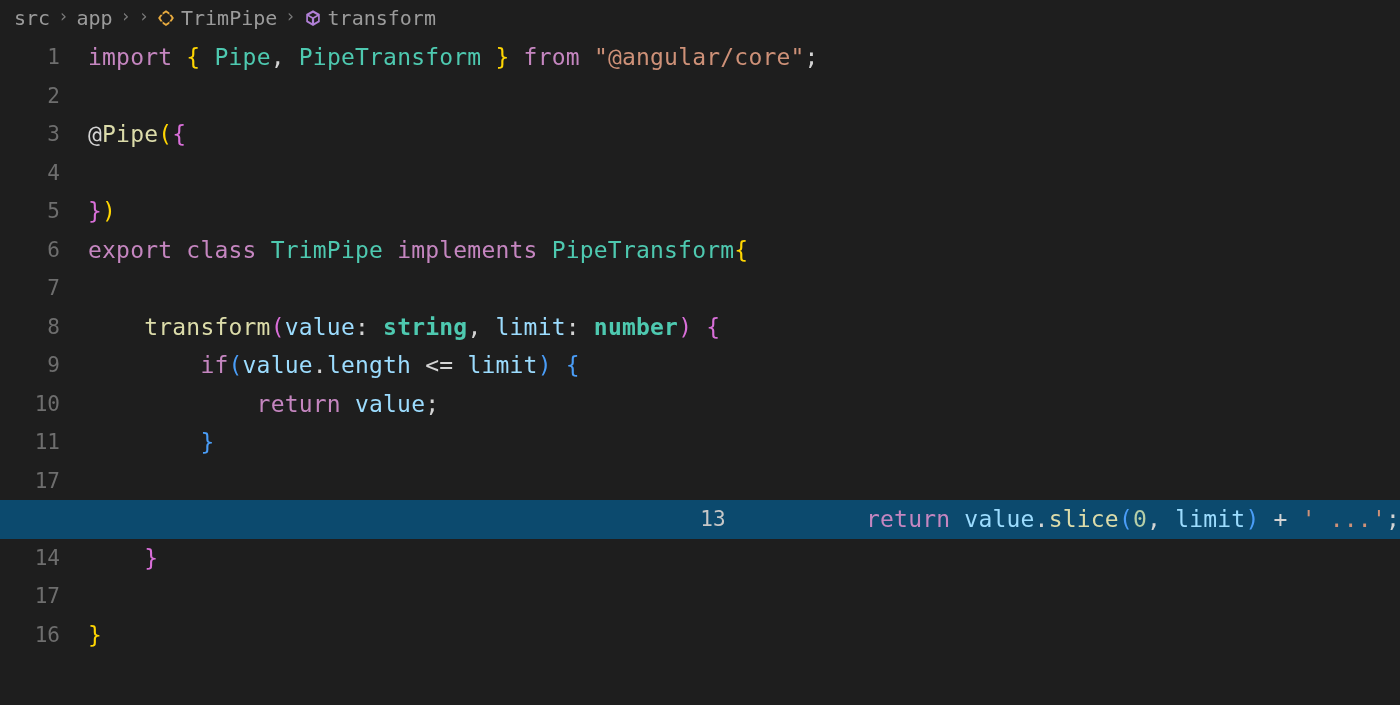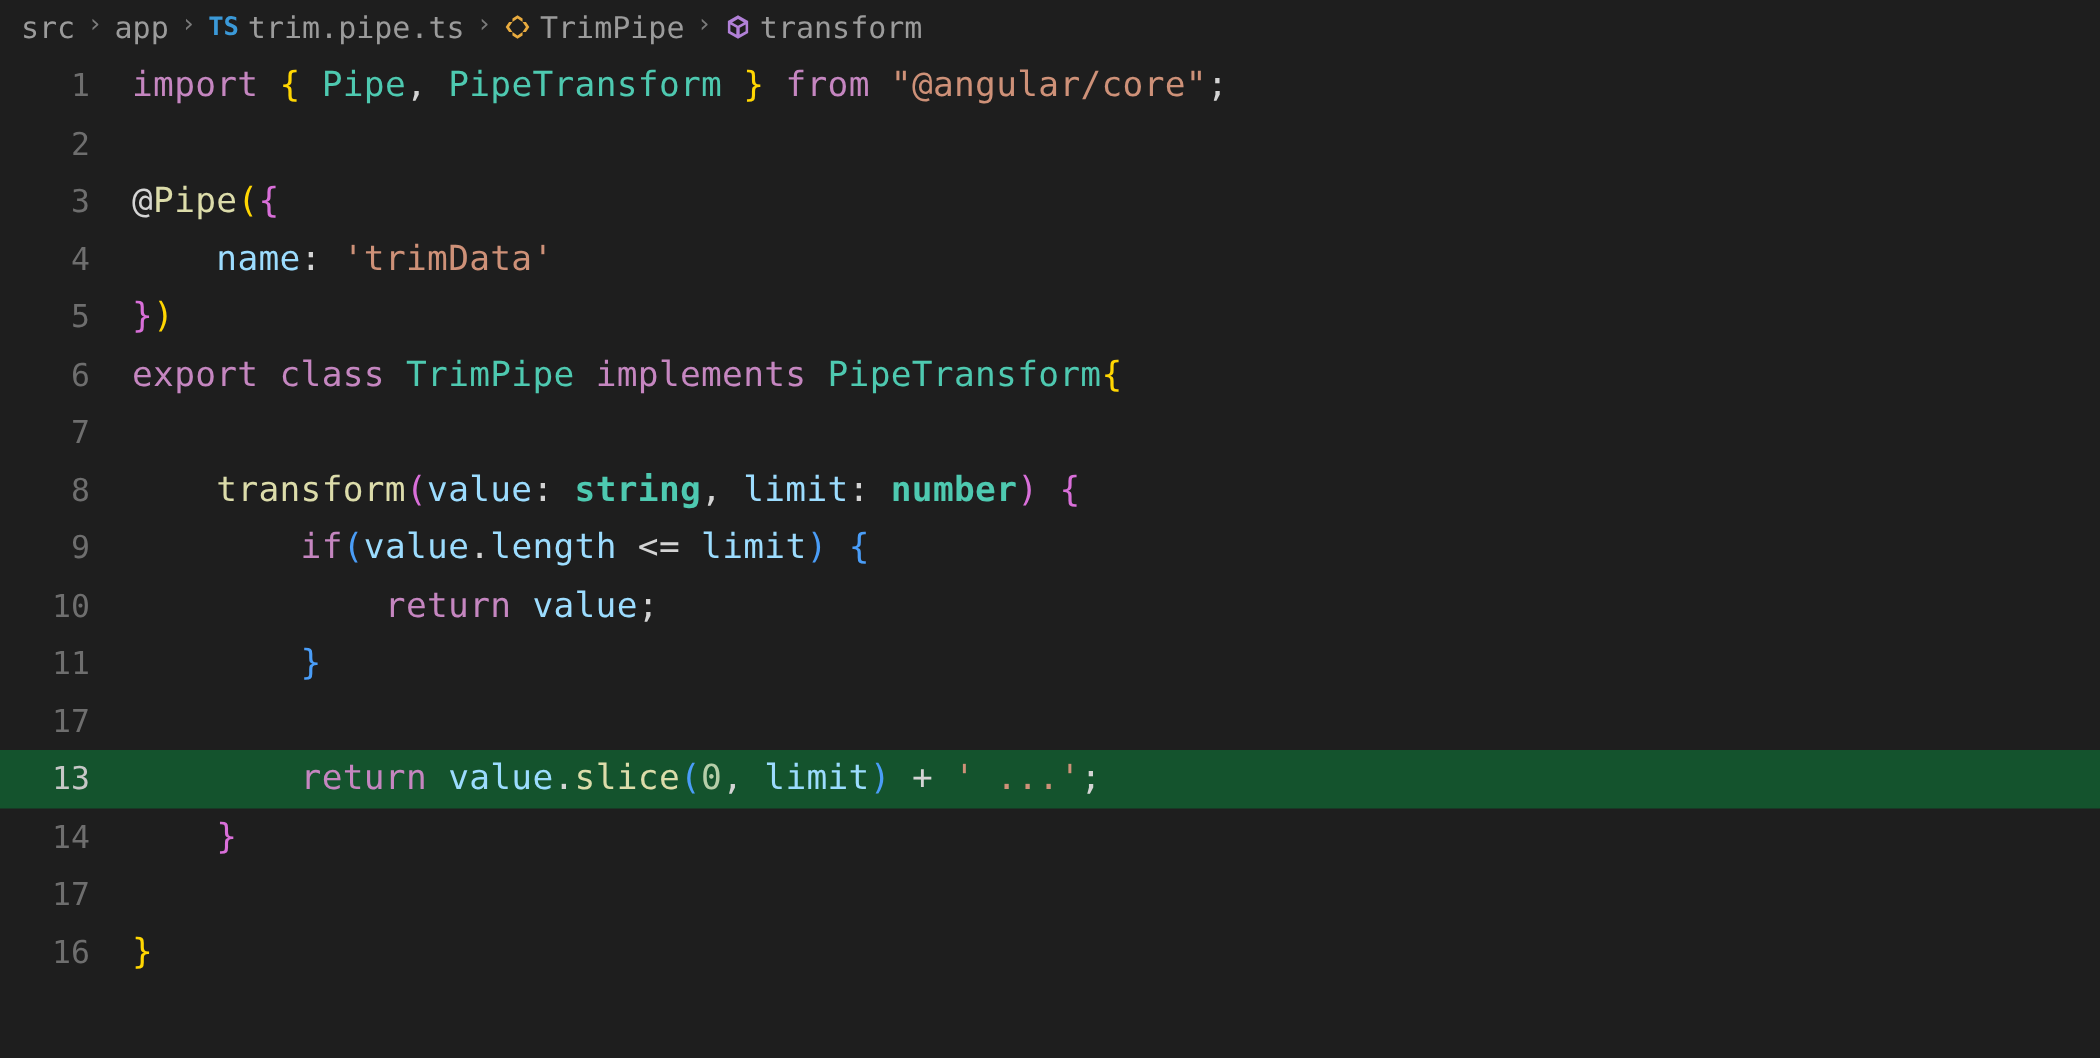--- a/index.html
+++ b/index.html
@@ -40,21 +40,22 @@
     display: flex;
     flex-direction: column;
     padding-top: 2px;
   }
   .line {
     display: flex;
     height: 38.5px;
     align-items: center;
   }
   .line.highlight {
-    background: #14532d;
+    background: #0c4a6e;
+    justify-content: flex-end;
   }
   .gutter {
     width: 88px;
     text-align: right;
     padding-right: 28px;
     color: #6e6e6e;
     font-size: 21px;
     user-select: none;
     font-variant-numeric: tabular-nums;
   }
@@ -87,24 +88,20 @@
   <span class="crumb">
     <span>src</span>
   </span>
   <span class="sep">›</span>
 
   <span class="crumb">
     <span>app</span>
   </span>
   <span class="sep">›</span>
 
-  <span class="crumb">
-    <span class="ts-badge">TS</span>
-    <span>trim.pipe.ts</span>
-  </span>
   <span class="sep">›</span>
 
   <span class="crumb">
     <span class="icon-class">
       <svg width="18" height="18" viewBox="0 0 16 16">
           <path fill="#e8ab3f" d="M11 3L8 1 5 3v2l3-2 3 2V3zm0 8l-3 2-3-2v2l3 2 3-2v-2zM3 5L1 8l2 3h2L3 8l2-3H3zm10 0h-2l2 3-2 3h2l2-3-2-3z"></path>
         </svg>
     </span>
     <span>TrimPipe</span>
   </span>
@@ -128,21 +125,20 @@
     <div class="line">
       <div class="gutter">2</div>
       <div class="code"></div>
     </div>
     <div class="line">
       <div class="gutter">3</div>
       <div class="code"><span class="tk-punc">@</span><span class="tk-func">Pipe</span><span class="tk-brace">(</span><span class="tk-brace2">{</span></div>
     </div>
     <div class="line">
       <div class="gutter">4</div>
-      <div class="code"><span class="tk-punc">    </span><span class="tk-param">name</span><span class="tk-punc">:</span><span class="tk-punc"> </span><span class="tk-string">'trimData'</span></div>
     </div>
     <div class="line">
       <div class="gutter">5</div>
       <div class="code"><span class="tk-brace2">}</span><span class="tk-brace">)</span></div>
     </div>
     <div class="line">
       <div class="gutter">6</div>
       <div class="code"><span class="tk-keyword">export</span><span class="tk-punc"> </span><span class="tk-keyword">class</span><span class="tk-punc"> </span><span class="tk-type">TrimPipe</span><span class="tk-punc"> </span><span class="tk-keyword">implements</span><span class="tk-punc"> </span><span class="tk-type">PipeTransform</span><span class="tk-brace">{</span></div>
     </div>
     <div class="line">

